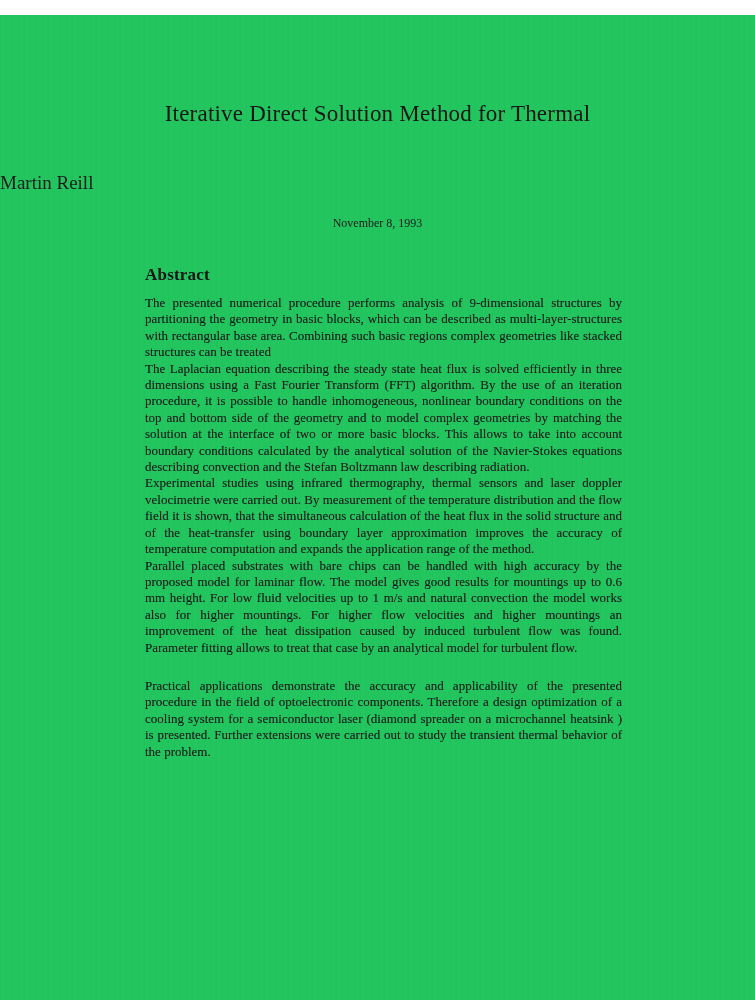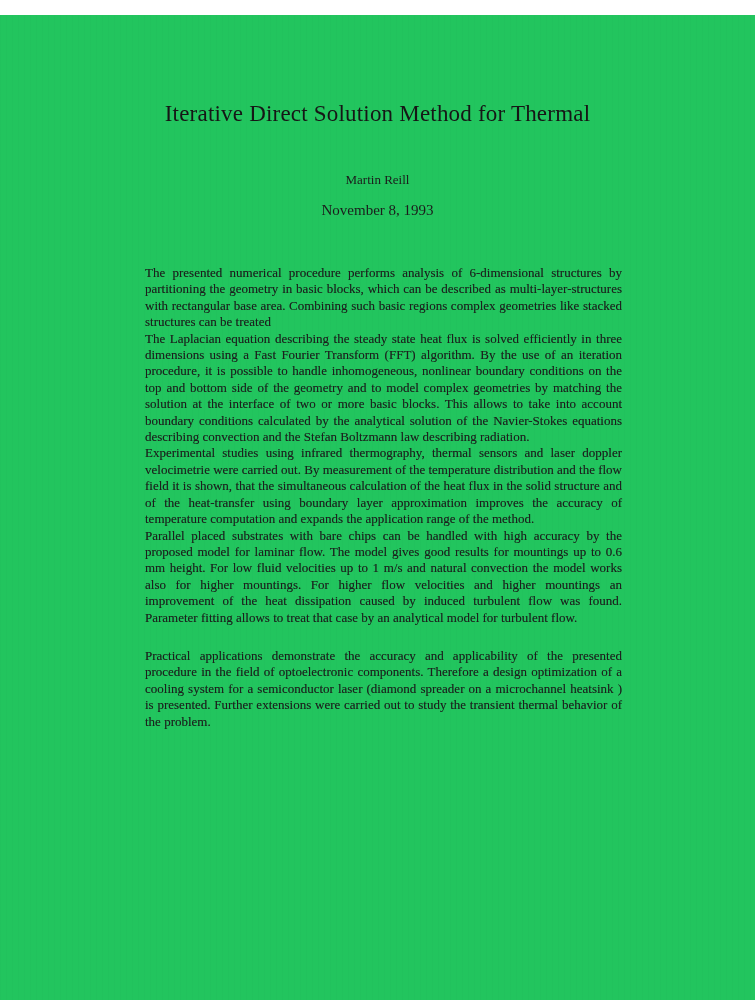--- a/index.html
+++ b/index.html
@@ -41,31 +41,31 @@
     line-height: 30px;
     font-weight: 400;
     letter-spacing: 0.2px;
     color: #161616;
   }
   .author {
     position: absolute;
     top: 157px;
     left: 0;
     width: 100%;
-    text-align: center;
-    font-size: 13px;
+    text-align: left;
+    font-size: 19px;
     color: #1c1c1c;
   }
   .date {
     position: absolute;
-    top: 187px;
+    top: 201px;
     left: 0;
     width: 100%;
     text-align: center;
-    font-size: 15px;
+    font-size: 12px;
     color: #1c1c1c;
   }
   .abstract {
     position: absolute;
     top: 250px;
     left: 145px;
     width: 477px;
   }
   .abstract-heading {
     font-size: 17px;
@@ -93,20 +93,21 @@
 
   <div class="title-block">
     <div class="title-line">Iterative Direct Solution Method for Thermal</div>
   </div>
 
   <div class="author">Martin Reill</div>
 
   <div class="date">November 8, 1993</div>
 
   <div class="abstract">
-    <p>The presented numerical procedure performs analysis of 6-dimensional structures by partitioning the geometry in basic blocks, which can be described as multi-layer-structures with rectangular base area. Combining such basic regions complex geometries like stacked structures can be treated</p>
+    <h2 class="abstract-heading">Abstract</h2>
+    <p>The presented numerical procedure performs analysis of 9-dimensional structures by partitioning the geometry in basic blocks, which can be described as multi-layer-structures with rectangular base area. Combining such basic regions complex geometries like stacked structures can be treated</p>
     <p>The Laplacian equation describing the steady state heat flux is solved efficiently in three dimensions using a Fast Fourier Transform (FFT) algorithm. By the use of an iteration procedure, it is possible to handle inhomogeneous, nonlinear boundary conditions on the top and bottom side of the geometry and to model complex geometries by matching the solution at the interface of two or more basic blocks. This allows to take into account boundary conditions calculated by the analytical solution of the Navier-Stokes equations describing convection and the Stefan Boltzmann law describing radiation.</p>
     <p>Experimental studies using infrared thermography, thermal sensors and laser doppler velocimetrie were carried out. By measurement of the temperature distribution and the flow field it is shown, that the simultaneous calculation of the heat flux in the solid structure and of the heat-transfer using boundary layer approximation improves the accuracy of temperature computation and expands the application range of the method.</p>
     <p>Parallel placed substrates with bare chips can be handled with high accuracy by the proposed model for laminar flow. The model gives good results for mountings up to 0.6 mm height. For low fluid velocities up to 1 m/s and natural convection the model works also for higher mountings. For higher flow velocities and higher mountings an improvement of the heat dissipation caused by induced turbulent flow was found. Parameter fitting allows to treat that case by an analytical model for turbulent flow.</p>
     <p class="separated">Practical applications demonstrate the accuracy and applicability of the presented procedure in the field of optoelectronic components. Therefore a design optimization of a cooling system for a semiconductor laser (diamond spreader on a microchannel heatsink ) is presented. Further extensions were carried out to study the transient thermal behavior of the problem.</p>
   </div>
 
 </div>
 
 </body></html>

